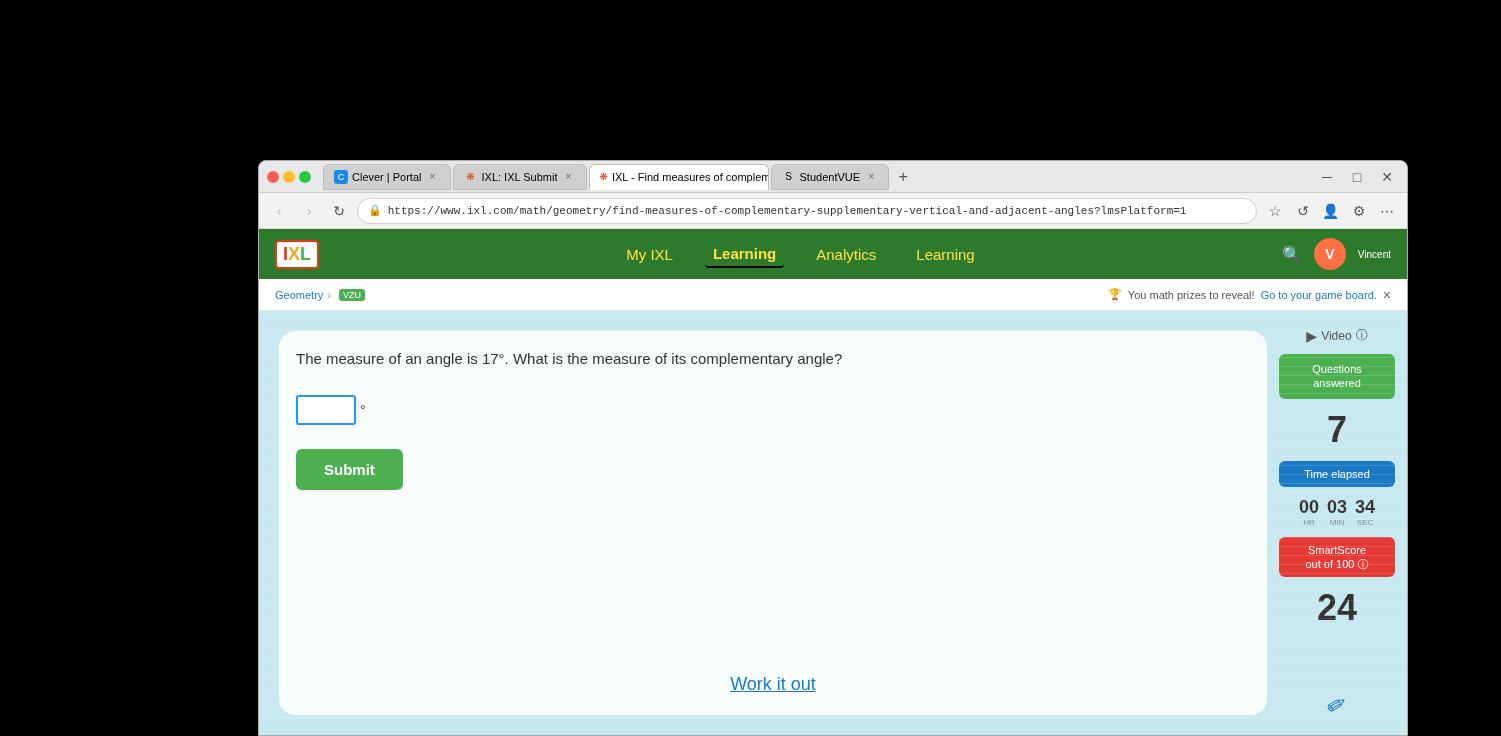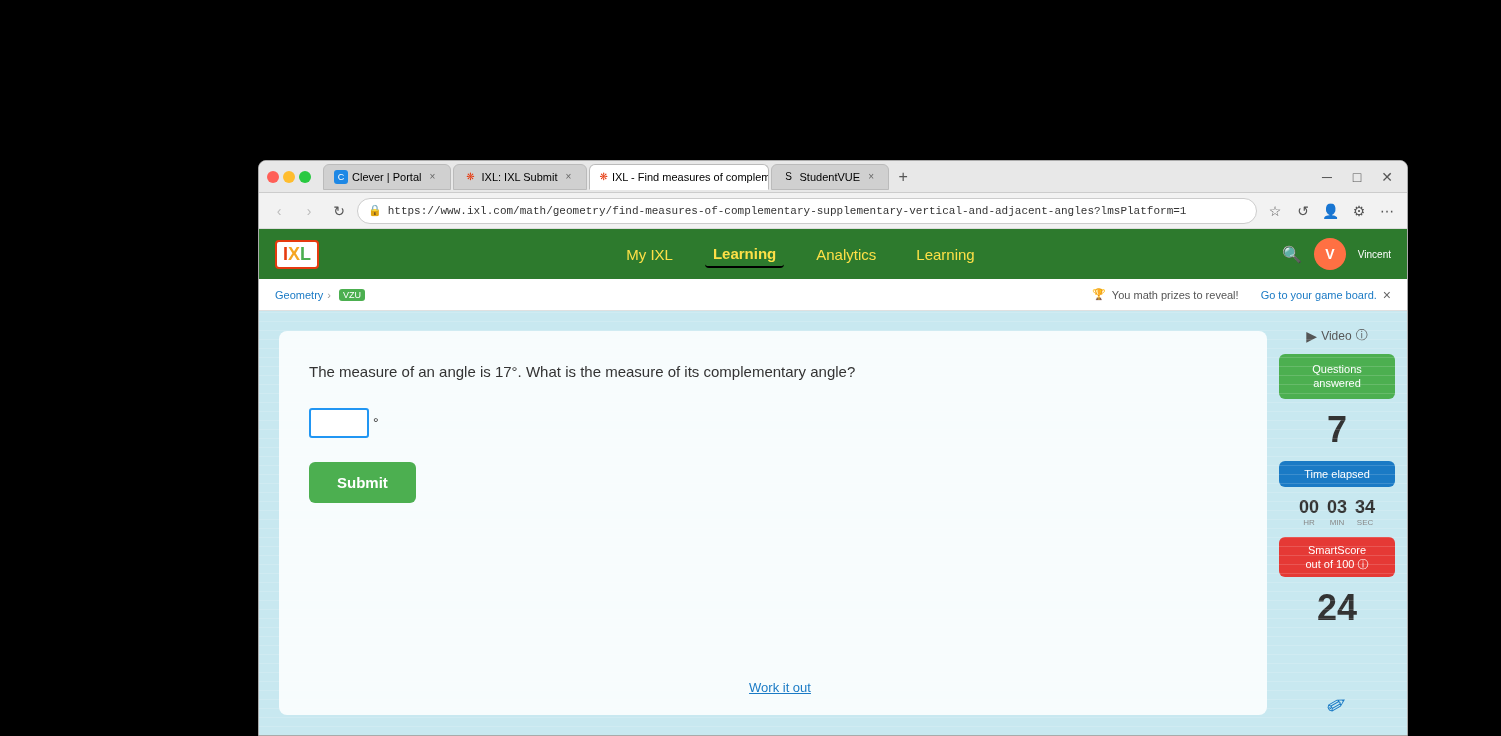--- a/index.html
+++ b/index.html
@@ -249,21 +249,21 @@
 
     .prize-banner {
       margin-left: auto;
       display: flex;
       align-items: center;
       gap: 6px;
       font-size: 11px;
       color: #555;
     }
     .trophy-icon { color: #f5a623; }
-    .prize-link { color: #1a7ac5; text-decoration: underline; cursor: pointer; margin-left: 16px; }
+    .prize-link { color: #1a7ac5; text-decoration: underline; cursor: pointer; }
 
     
     .main-content {
       background: #c8e8f0;
       display: flex;
       flex: 1;
       height: calc(100% - 150px);
       position: relative;
       overflow: hidden;
     }
@@ -280,23 +280,23 @@
         rgba(255,255,255,0.15) 9px
       );
       pointer-events: none;
     }
 
     
     .question-panel {
       background: rgba(255,255,255,0.85);
       margin: 20px;
       margin-right: 0;
-      border-radius: 8px;
+      border-radius: 16px;
       flex: 1;
-      padding: 30px;
+      padding: 17px;
       position: relative;
       min-height: 300px;
     }
 
     .question-text {
       font-size: 15px;
       color: #333;
       margin-bottom: 24px;
       line-height: 1.5;
     }
@@ -334,23 +334,22 @@
       cursor: pointer;
     }
 
     .work-it-out-link {
       position: absolute;
       bottom: 20px;
       left: 50%;
       transform: translateX(-50%);
       color: #1a7ac5;
       text-decoration: underline;
-      font-size: 13px;
-      cursor: pointer;
-      margin-left: 7px;
+      font-size: 18px;
+      cursor: pointer;
     }
 
     
     .right-sidebar {
       width: 140px;
       padding: 16px 12px;
       display: flex;
       flex-direction: column;
       align-items: center;
       gap: 10px;

